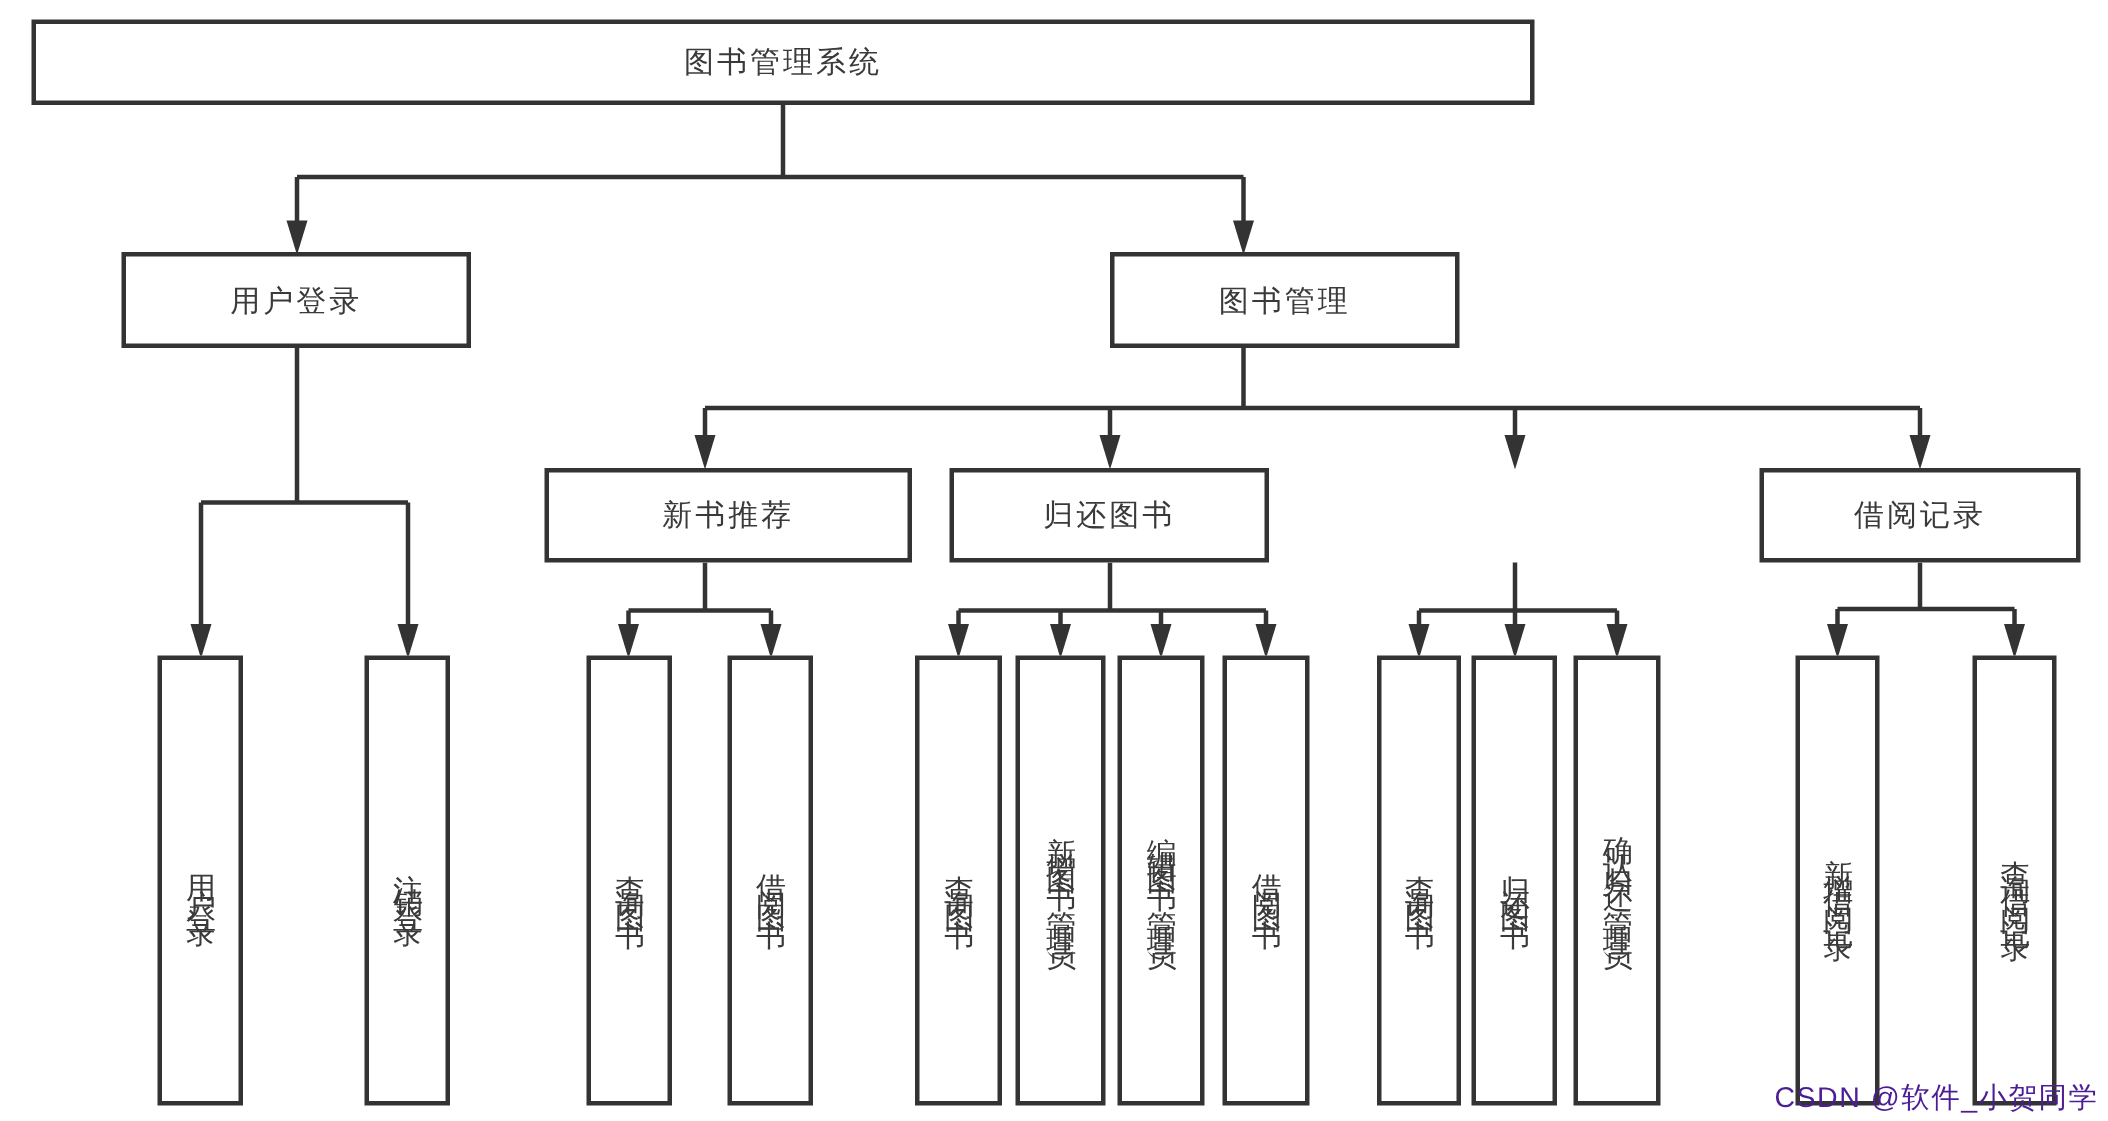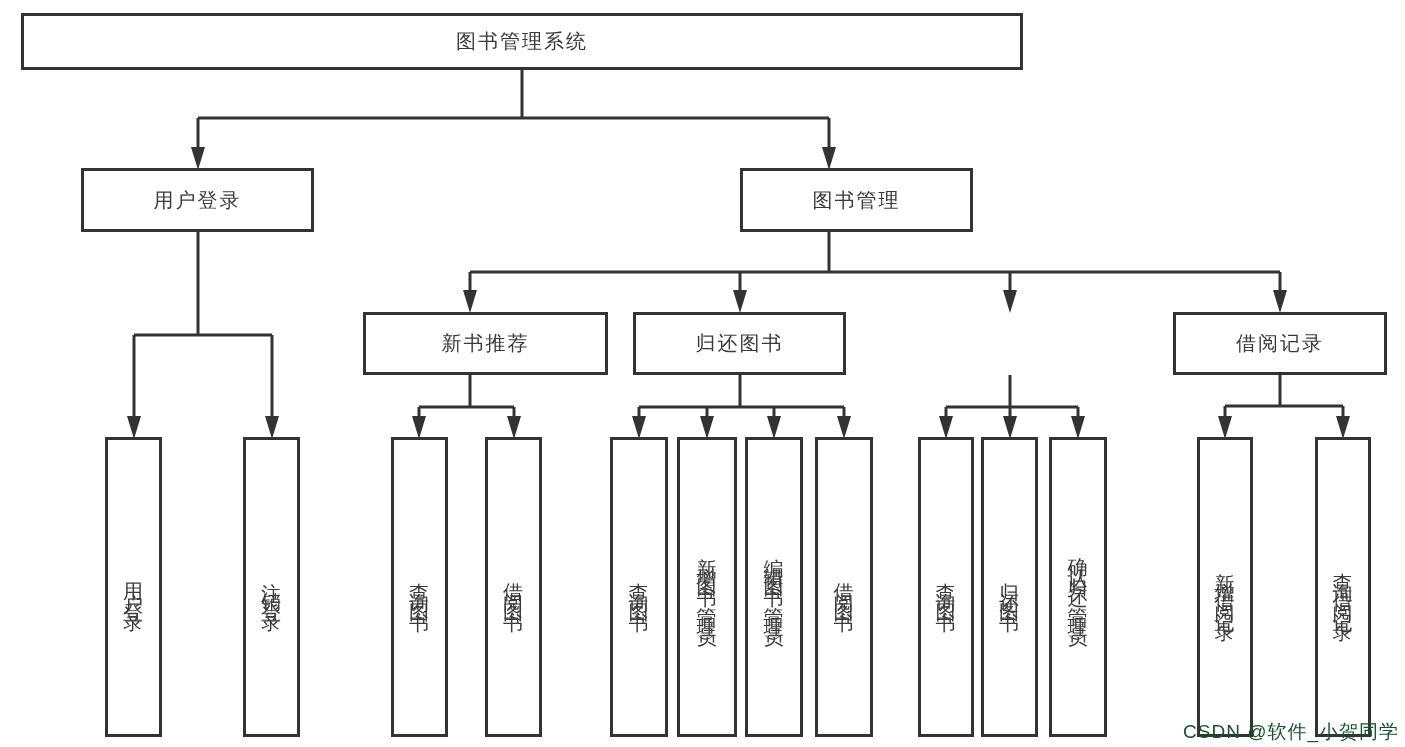--- a/index.html
+++ b/index.html
@@ -12,21 +12,21 @@
     position:absolute;background:#ffffff;border:3px solid #333333;box-sizing:border-box;
     display:flex;align-items:center;justify-content:center;z-index:2;
   }
   .hlabel{font-size:20px;letter-spacing:2px;color:#3a3a3a;white-space:nowrap;}
   .leaf .vlabel{
     writing-mode:vertical-rl;text-orientation:mixed;
     font-size:20px;letter-spacing:10px;line-height:1.1;color:#3a3a3a;
   }
   .watermark{
     position:absolute;right:6px;bottom:2px;z-index:3;
-    font-size:19px;letter-spacing:1px;color:#14532d;white-space:nowrap;
+    font-size:19px;letter-spacing:1px;color:#4c1d95;white-space:nowrap;
   }
 </style>
 </head>
 <body>
 
 <div class="canvas">
 
   <svg class="connectors" width="1405" height="747" viewBox="0 0 1405 747">
     <g stroke="#333333" stroke-width="3" fill="none">
 

